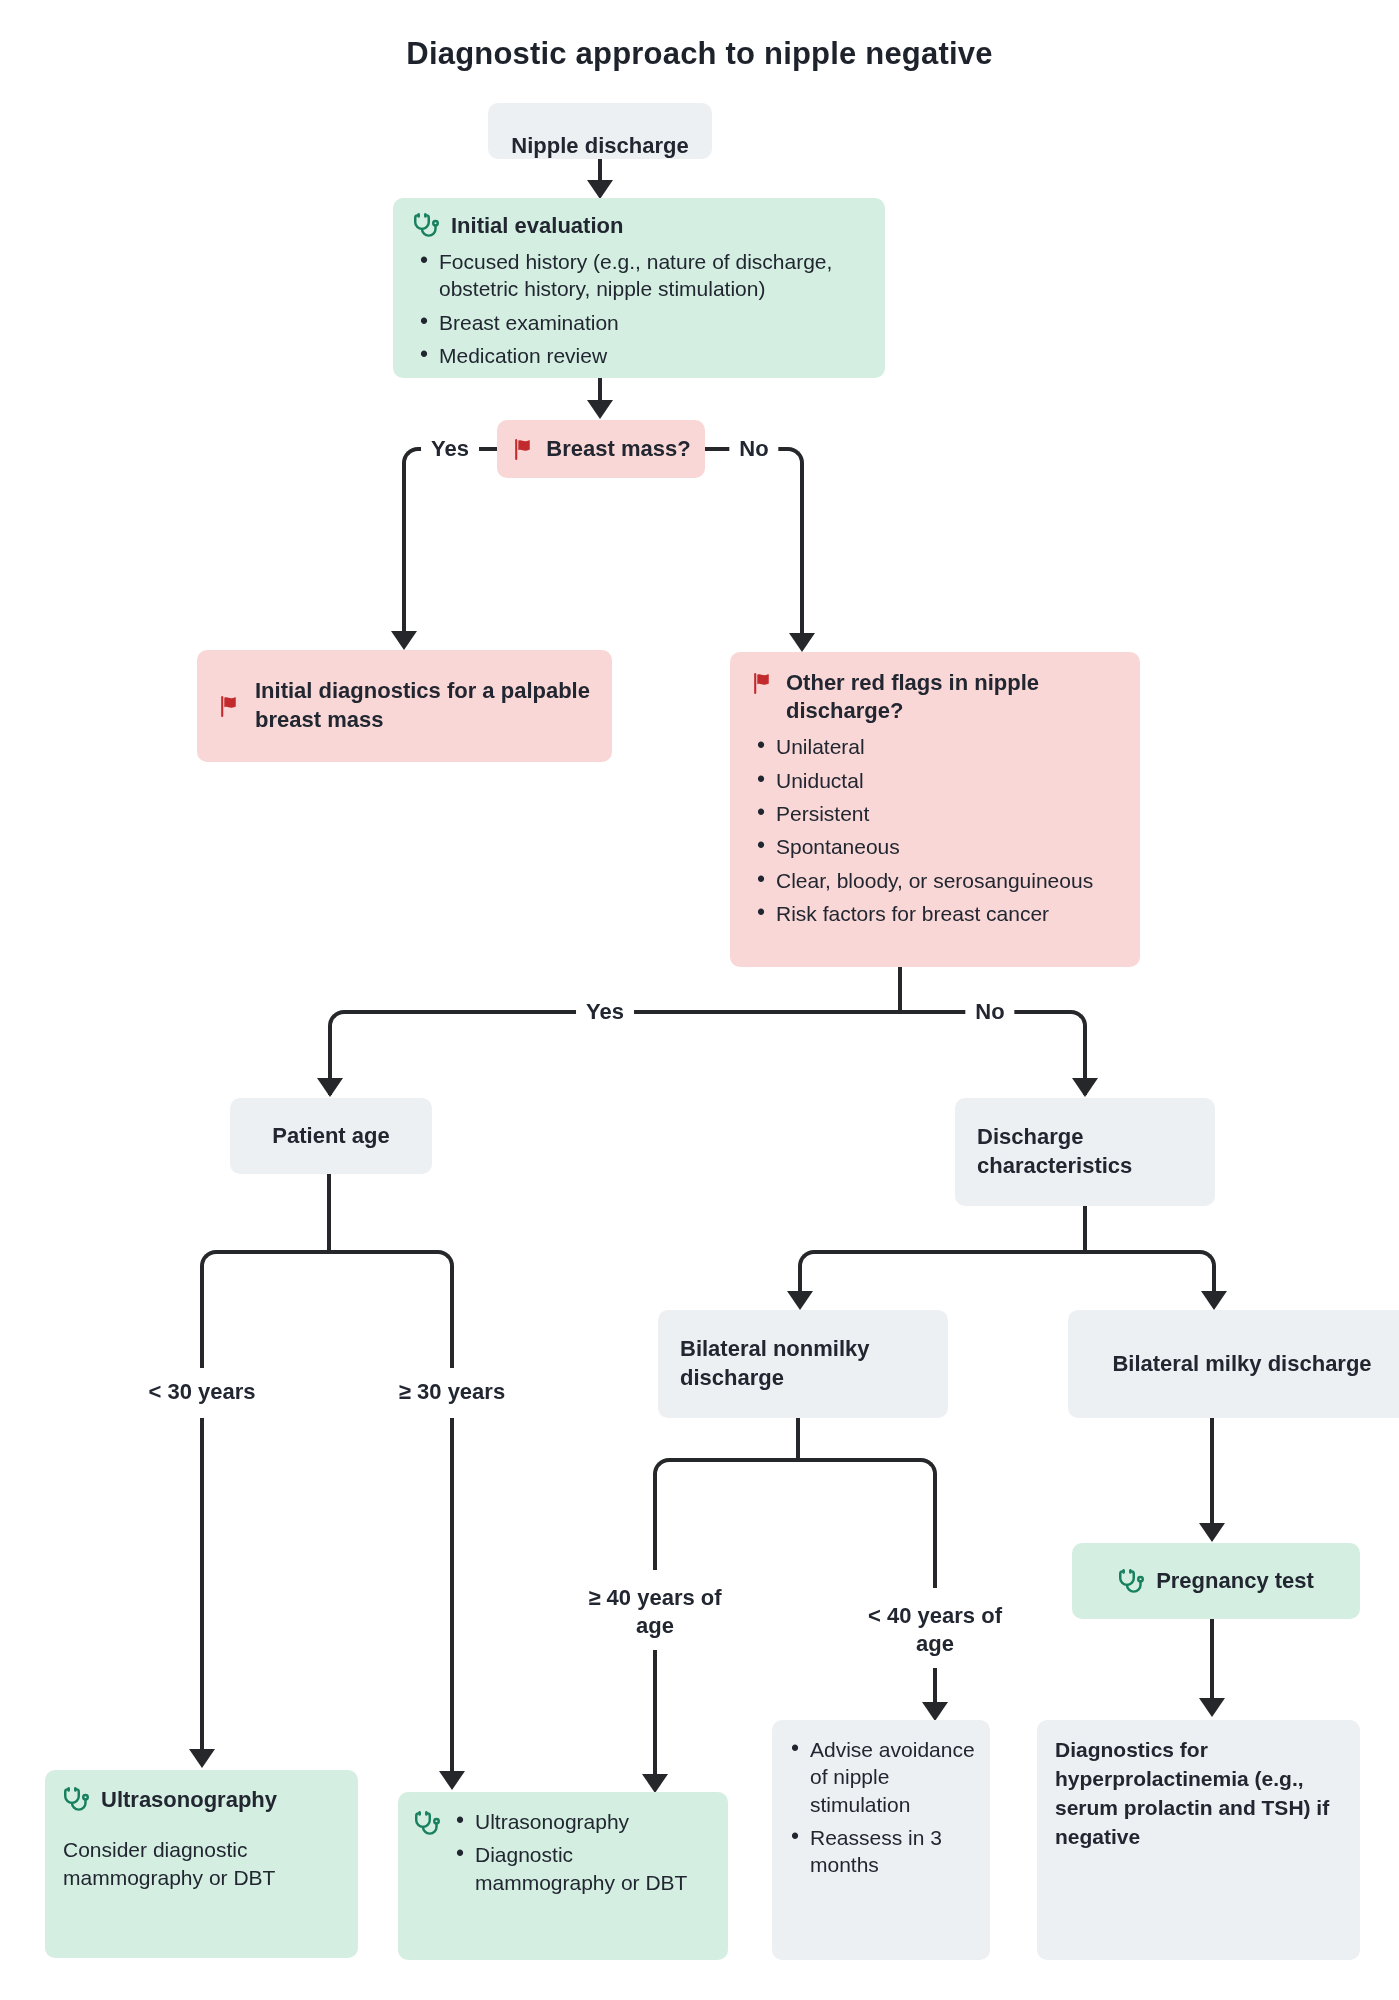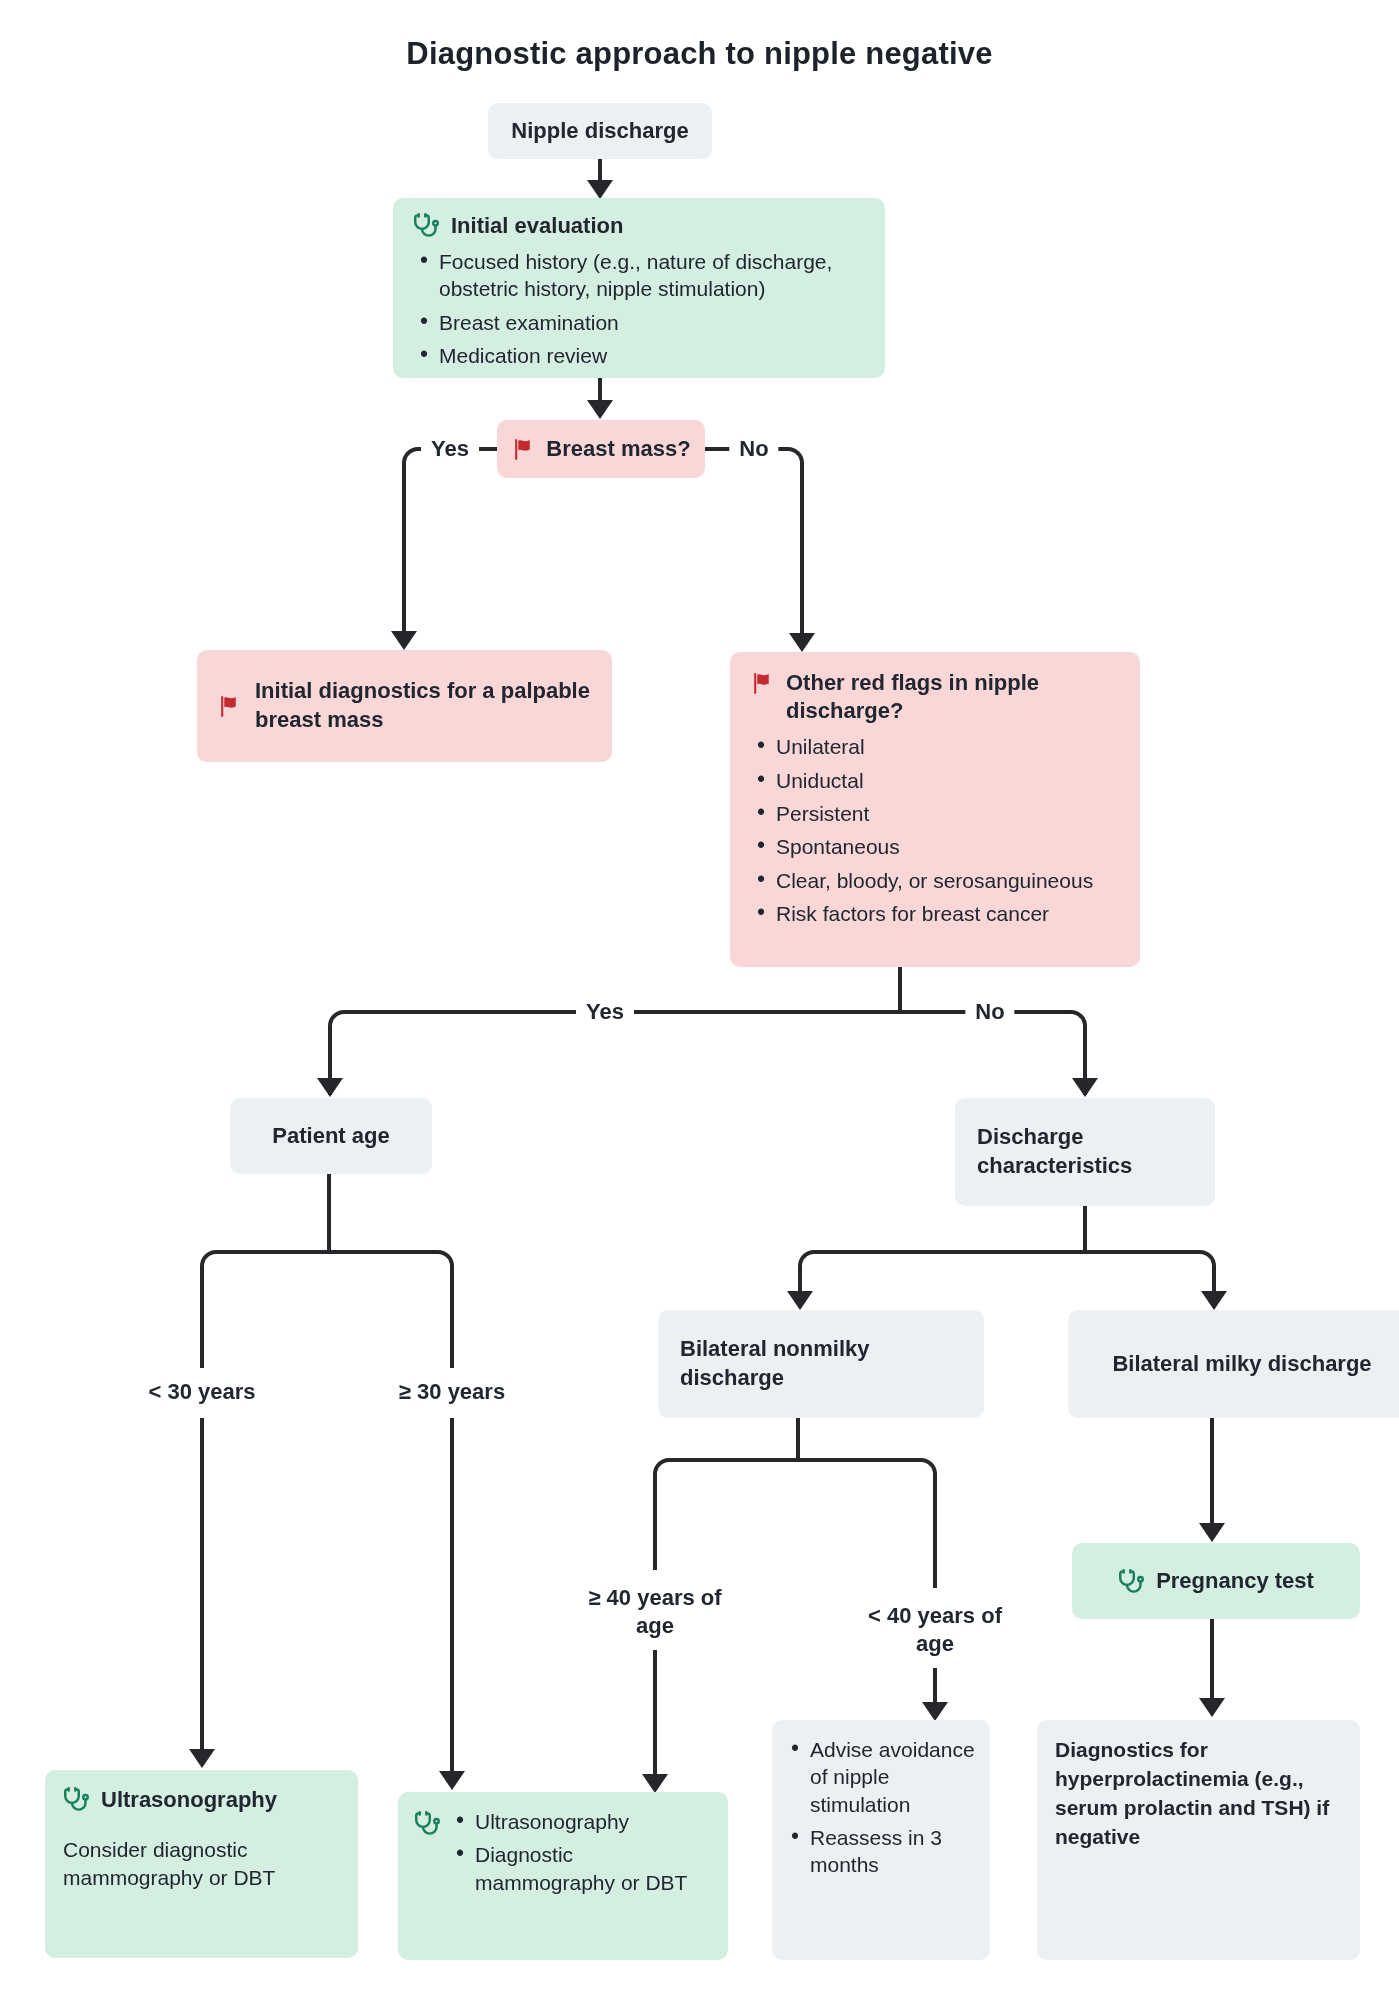--- a/index.html
+++ b/index.html
@@ -34,21 +34,21 @@
   .flagic{width:25px;height:25px;fill:#c32a2e;flex:none;}
   .body-txt{font-size:21px;line-height:1.33;margin-top:22px;font-weight:normal;}
 </style>
 </head>
 <body>
 
 <div class="canvas">
 
   <div class="title">Diagnostic approach to nipple negative</div>
 
-  <div class="box gray center" style="left:488px;top:103px;width:224px;height:56px;">
+  <div class="box gray center" style="left:488px;top:103px;width:224px;height:56px;align-items:flex-end;">
     <span>Nipple discharge</span>
   </div>
 
   <div class="vline" style="left:598px;top:159px;height:22px;"></div>
   <div class="ah" style="left:587px;top:180px;"></div>
 
   <div class="box green pad" style="left:393px;top:198px;width:492px;height:180px;padding-top:14px;">
     <div class="hd">
       <svg class="steth" viewBox="0 0 24 24">
           <path d="M11 2v2"></path>
@@ -136,21 +136,21 @@
   <div class="ah" style="left:189px;top:1749px;"></div>
   <div class="vline" style="left:450px;top:1418px;height:354px;"></div>
   <div class="ah" style="left:439px;top:1771px;"></div>
 
   <div class="vline" style="left:1083px;top:1206px;height:46px;"></div>
   <div class="elb elb-l" style="left:798px;top:1250px;width:287px;height:42px;"></div>
   <div class="elb elb-r" style="left:1085px;top:1250px;width:131px;height:42px;"></div>
   <div class="ah" style="left:787px;top:1291px;"></div>
   <div class="ah" style="left:1201px;top:1291px;"></div>
 
-  <div class="box gray leftlbl" style="left:658px;top:1310px;width:326px;height:108px;align-items:center;">
+  <div class="box gray leftlbl" style="left:658px;top:1310px;width:290px;height:108px;align-items:center;">
     <span>Bilateral nonmilky discharge</span>
   </div>
 
   <div class="box gray center" style="left:1068px;top:1310px;width:348px;height:108px;padding:0 30px;">
     <span>Bilateral milky discharge</span>
   </div>
 
   <div class="vline" style="left:796px;top:1418px;height:42px;"></div>
   <div class="elb elb-l" style="left:653px;top:1458px;width:145px;height:112px;"></div>
   <div class="elb elb-r" style="left:798px;top:1458px;width:139px;height:130px;"></div>

